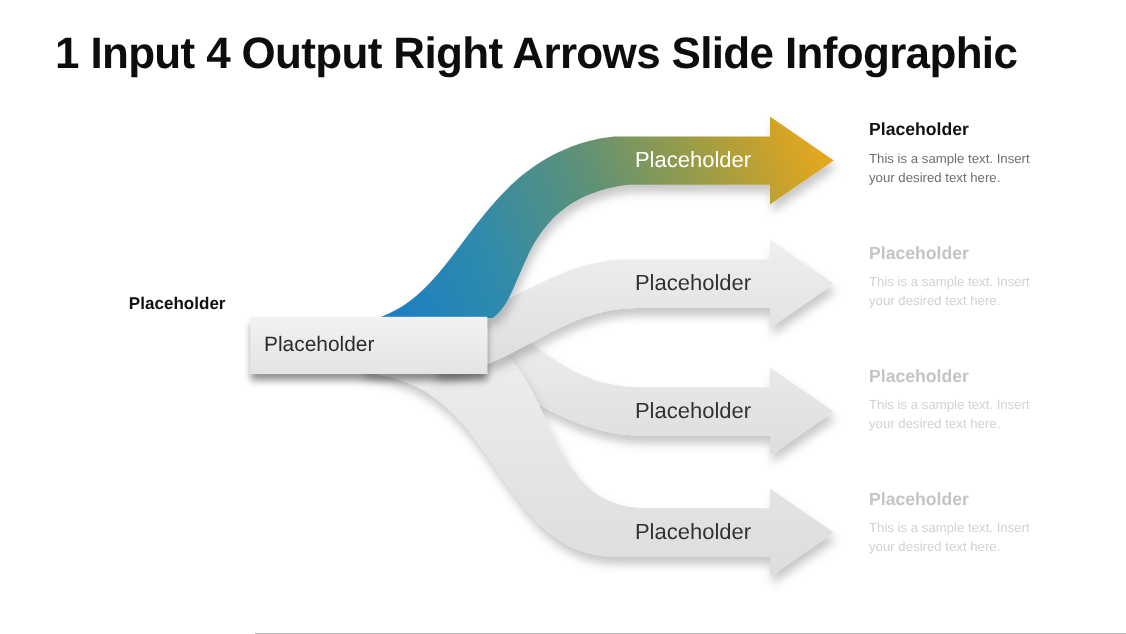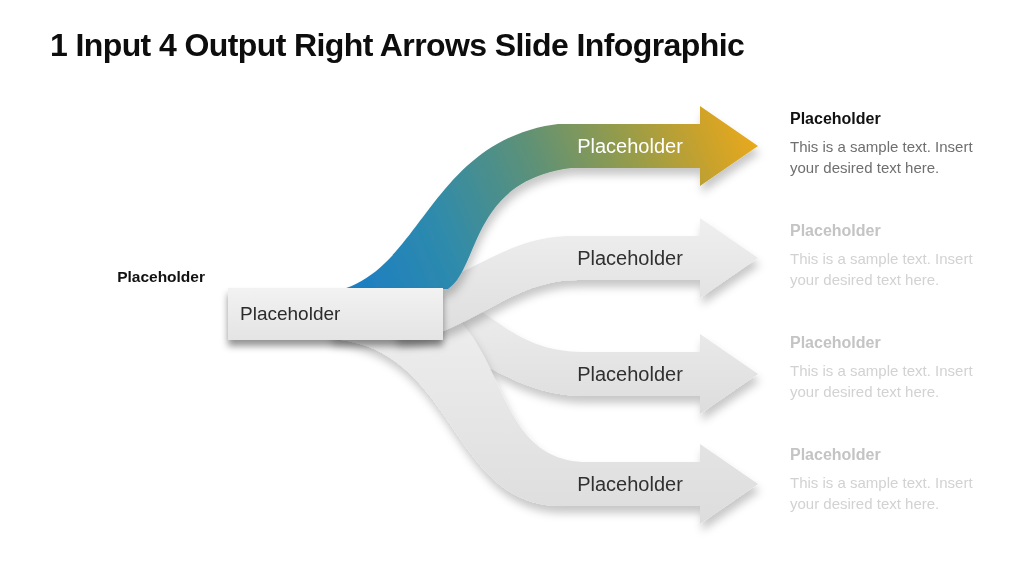--- a/index.html
+++ b/index.html
@@ -5,21 +5,21 @@
   html,body{margin:0;padding:0;background:#888;}
   .slide{
     position:relative;
     width:1024px;height:576px;
     background:#ffffff;
     overflow:hidden;
     font-family:"Liberation Sans","DejaVu Sans",sans-serif;
   }
   .slide-title{
     position:absolute;left:50px;top:27px;margin:0;
-    font-size:32px;font-weight:700;letter-spacing:-0.6px;
+    font-size:40px;font-weight:700;letter-spacing:-0.6px;
     color:var(--color-titleText,#0d0d0d);
     white-space:nowrap;
   }
   .diagram-svg{position:absolute;left:0;top:0;width:1024px;height:576px;}
   .stop-blue  {stop-color:var(--color-gradientBlue,#1b7ec4);}
   .stop-teal  {stop-color:var(--color-gradientTeal,#2f8bab);}
   .stop-green {stop-color:var(--color-gradientGreen,#5d9178);}
   .stop-olive {stop-color:var(--color-gradientOlive,#979c49);}
   .stop-amber {stop-color:var(--color-gradientAmber,#c9a22c);}
   .stop-gold  {stop-color:var(--color-gradientGold,#eaa91c);}
@@ -43,21 +43,21 @@
     position:absolute;left:240px;top:301px;width:200px;height:26px;
     line-height:26px;font-size:19px;color:#2b2b2b;text-align:left;
   }
 
   .annot{position:absolute;}
   .annot-heading{
     font-size:16px;font-weight:700;margin:0 0 8px 0;
     color:var(--color-headingText,#111111);
   }
   .annot-body{
-    font-size:15px;line-height:1.42;margin:0;
+    font-size:12px;line-height:1.42;margin:0;
     color:var(--color-bodyText,#6f6f6f);
     white-space:pre-line;
   }
   .annot.dimmed .annot-heading{color:var(--color-dimmedHeading,#c4c4c4);}
   .annot.dimmed .annot-body{color:var(--color-dimmedBody,#d2d2d2);}
 
   .annot-input{left:55px;top:268px;width:150px;text-align:right;}
   .annot-input .annot-heading{font-size:15.5px;}
   .annot-out{left:790px;width:200px;text-align:left;}
   .out-1{top:110px;}

